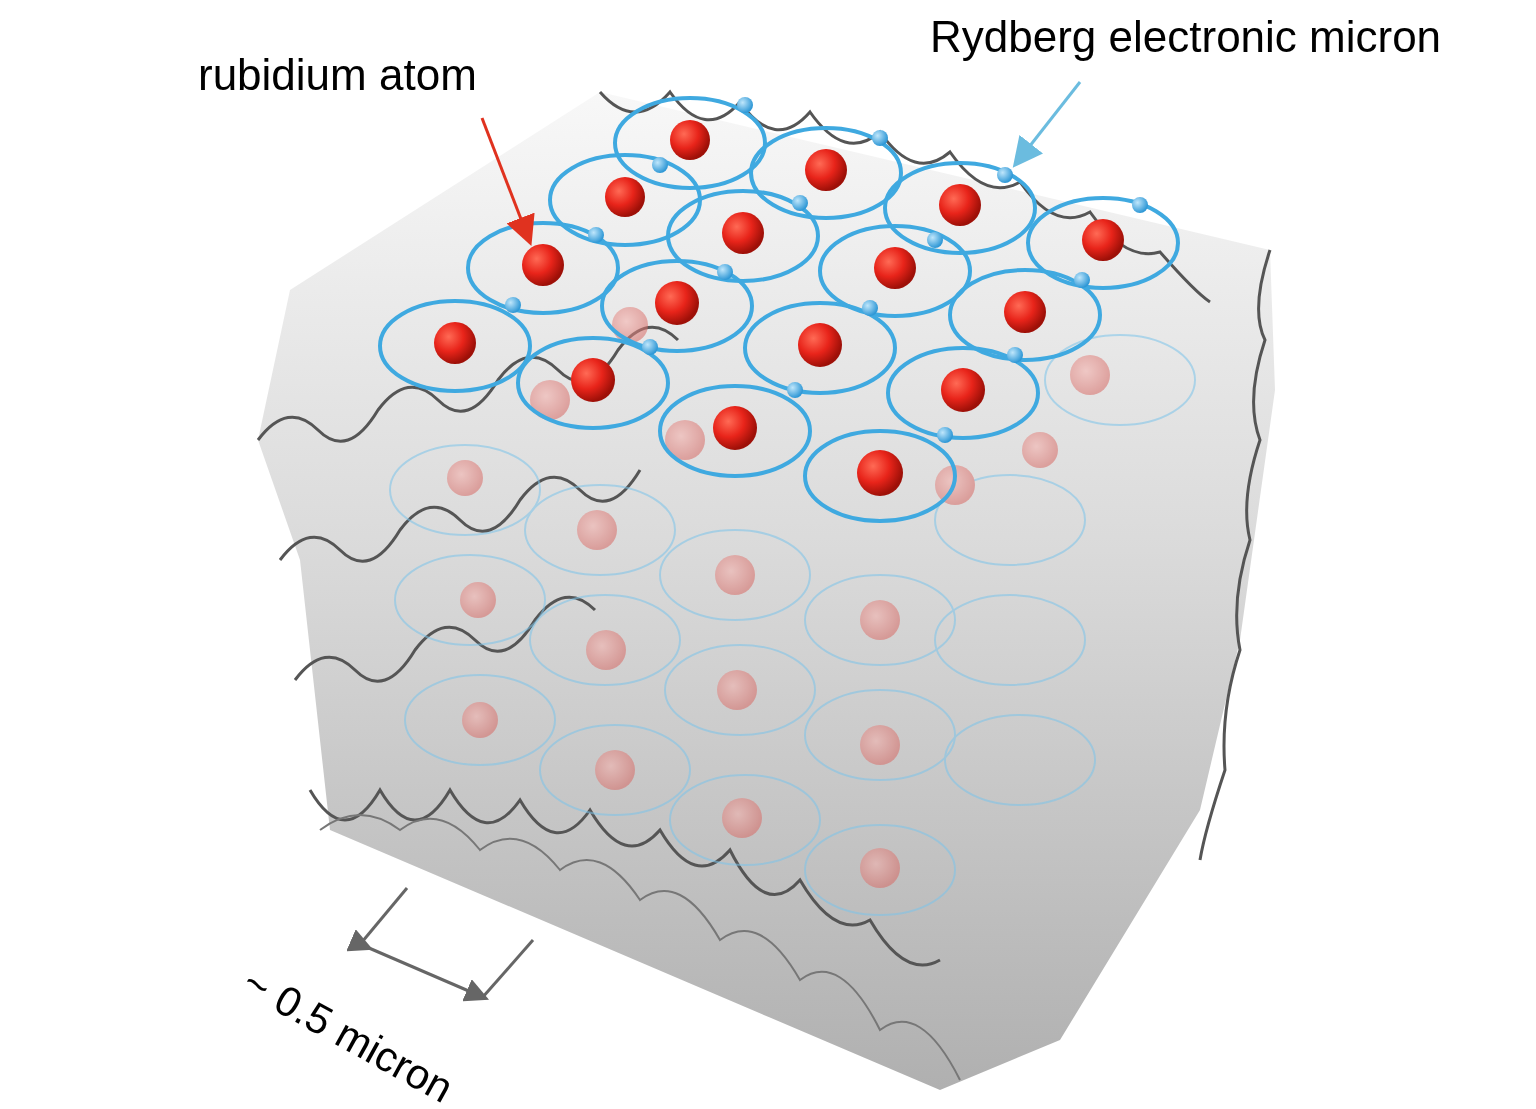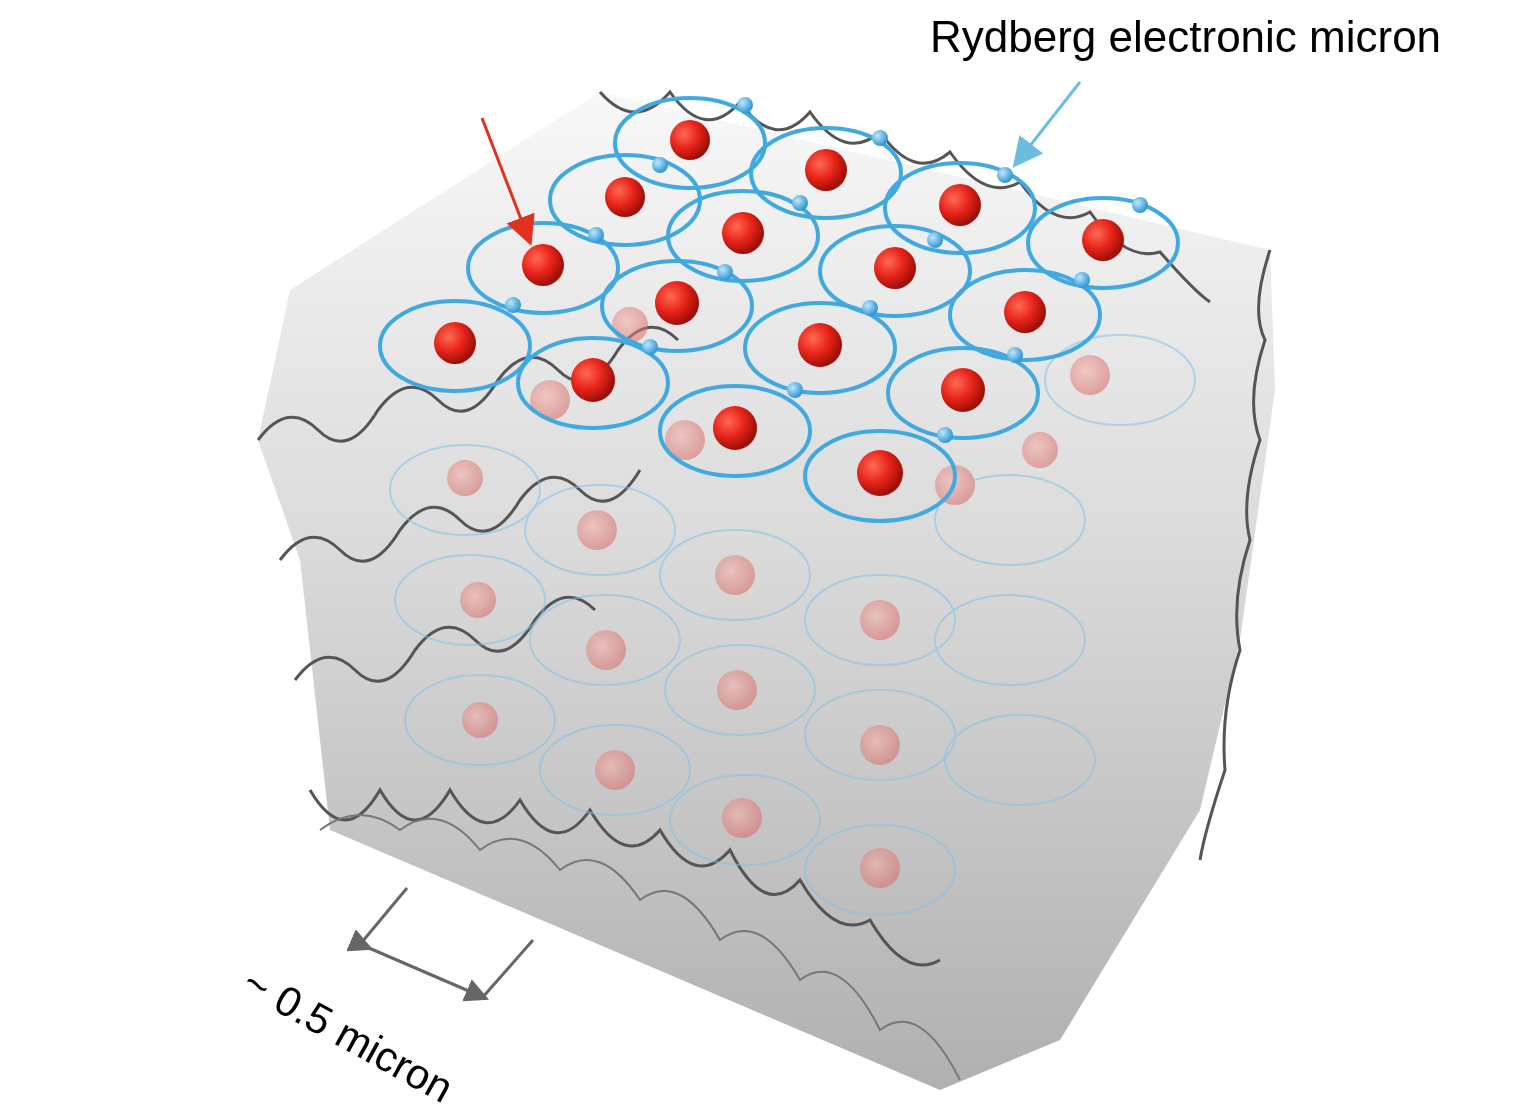--- a/index.html
+++ b/index.html
@@ -167,15 +167,16 @@
     <line x1="482" y1="118" x2="526" y2="232" stroke="#e0321f" stroke-width="3" marker-end="url(#arrRed)"></line>
     <line x1="1080" y1="82" x2="1022" y2="156" stroke="#6bbcdf" stroke-width="3" marker-end="url(#arrBlue)"></line>
 
     <g stroke="#666" stroke-width="3" fill="none">
       <line x1="407" y1="888" x2="357" y2="948"></line>
       <line x1="533" y1="940" x2="482" y2="998"></line>
       <line x1="362" y1="945" x2="478" y2="995" marker-start="url(#arrGray)" marker-end="url(#arrGray)"></line>
     </g>
   </svg>
 
+  <div id="lbl-rb" class="label">rubidium atom</div>
   <div id="lbl-ry" class="label">Rydberg electronic micron</div>
   <div id="lbl-scale" class="label">~ 0.5 micron</div>
 </div>
 
 </body></html>

